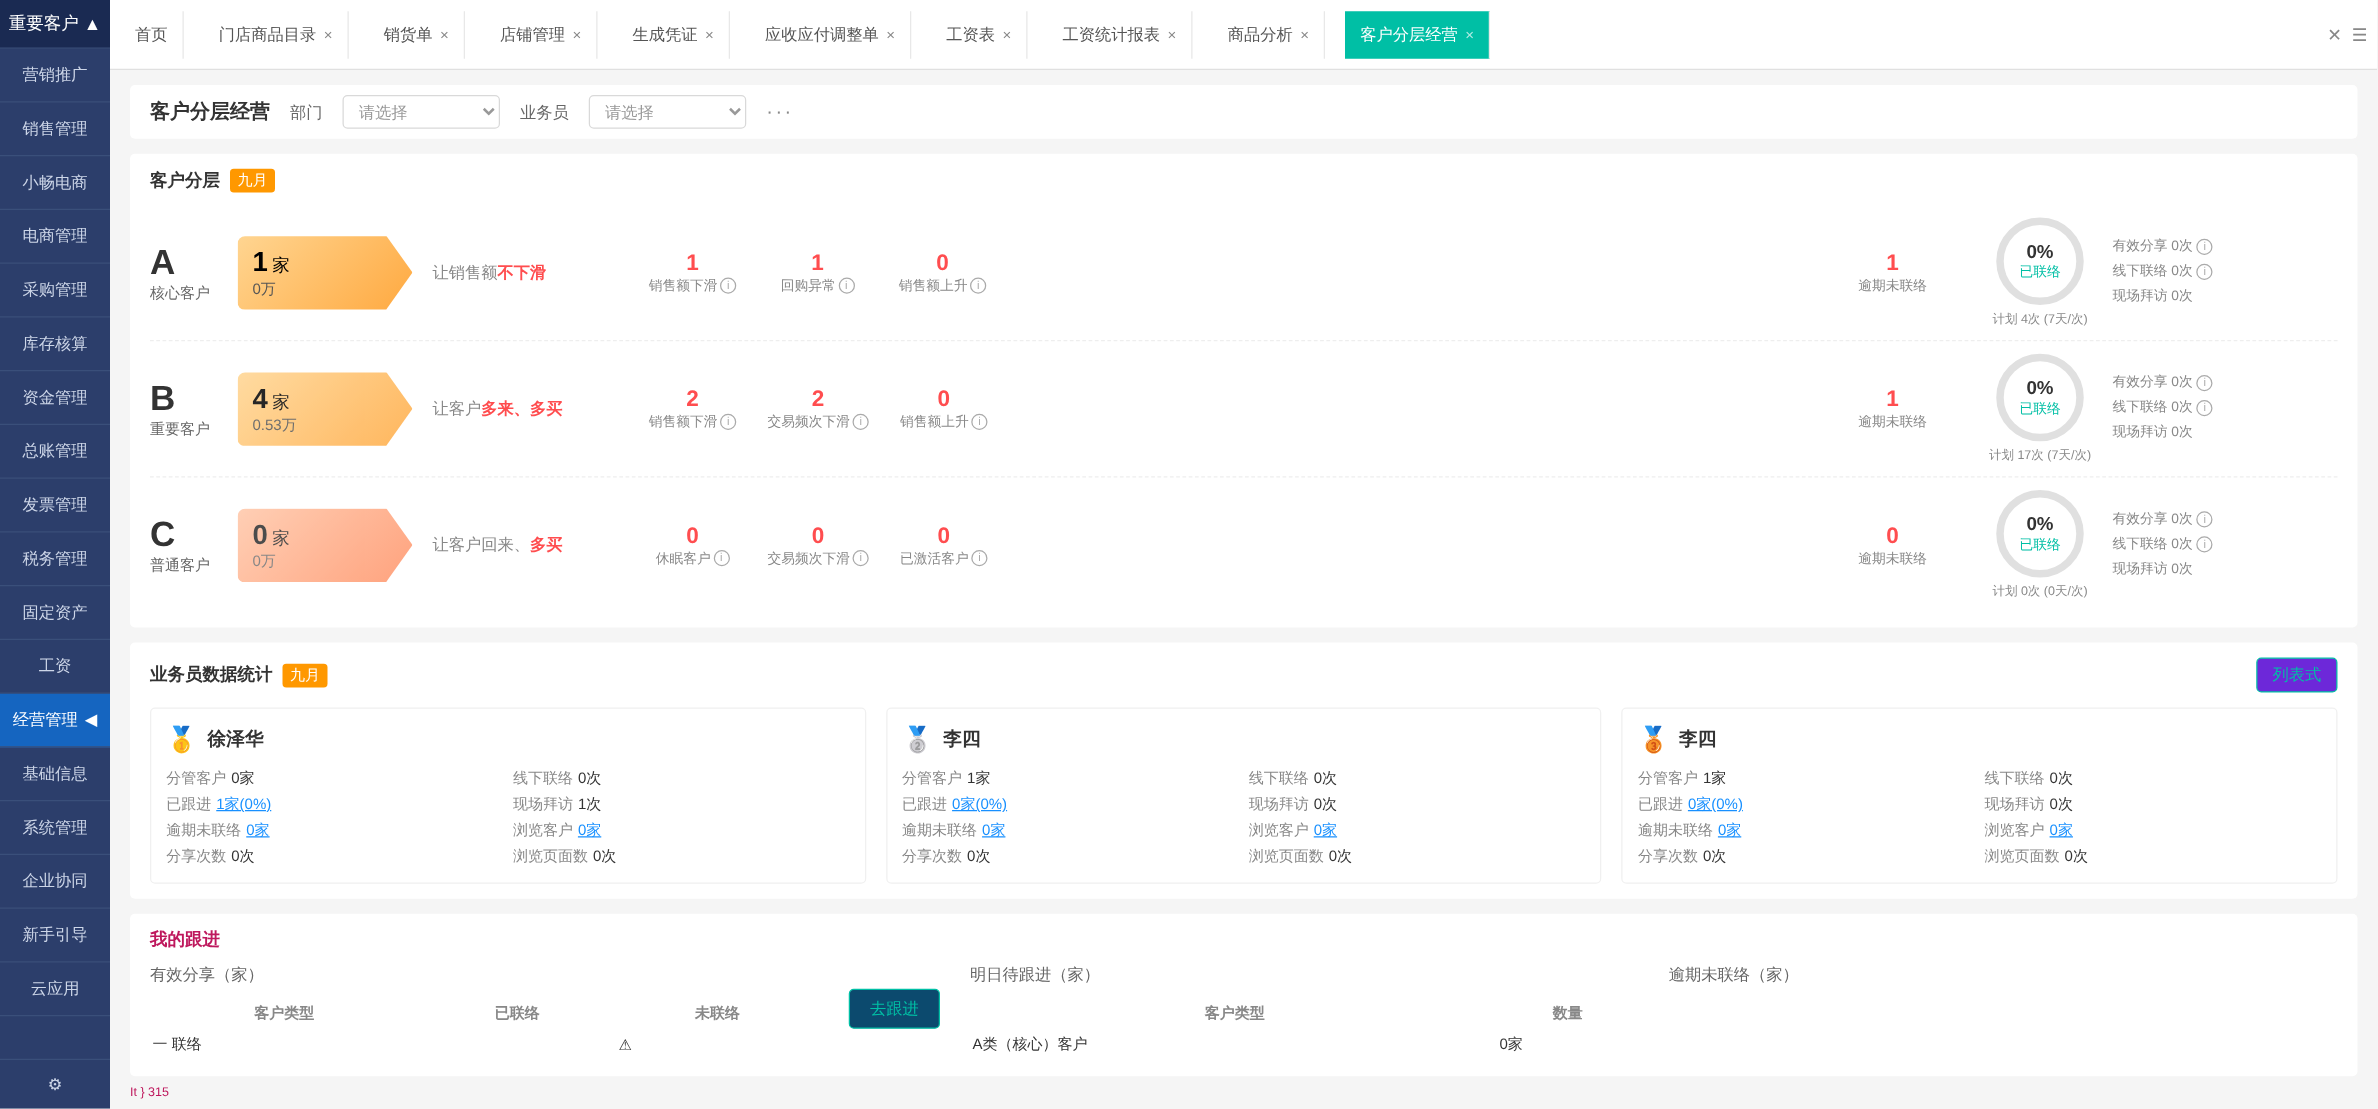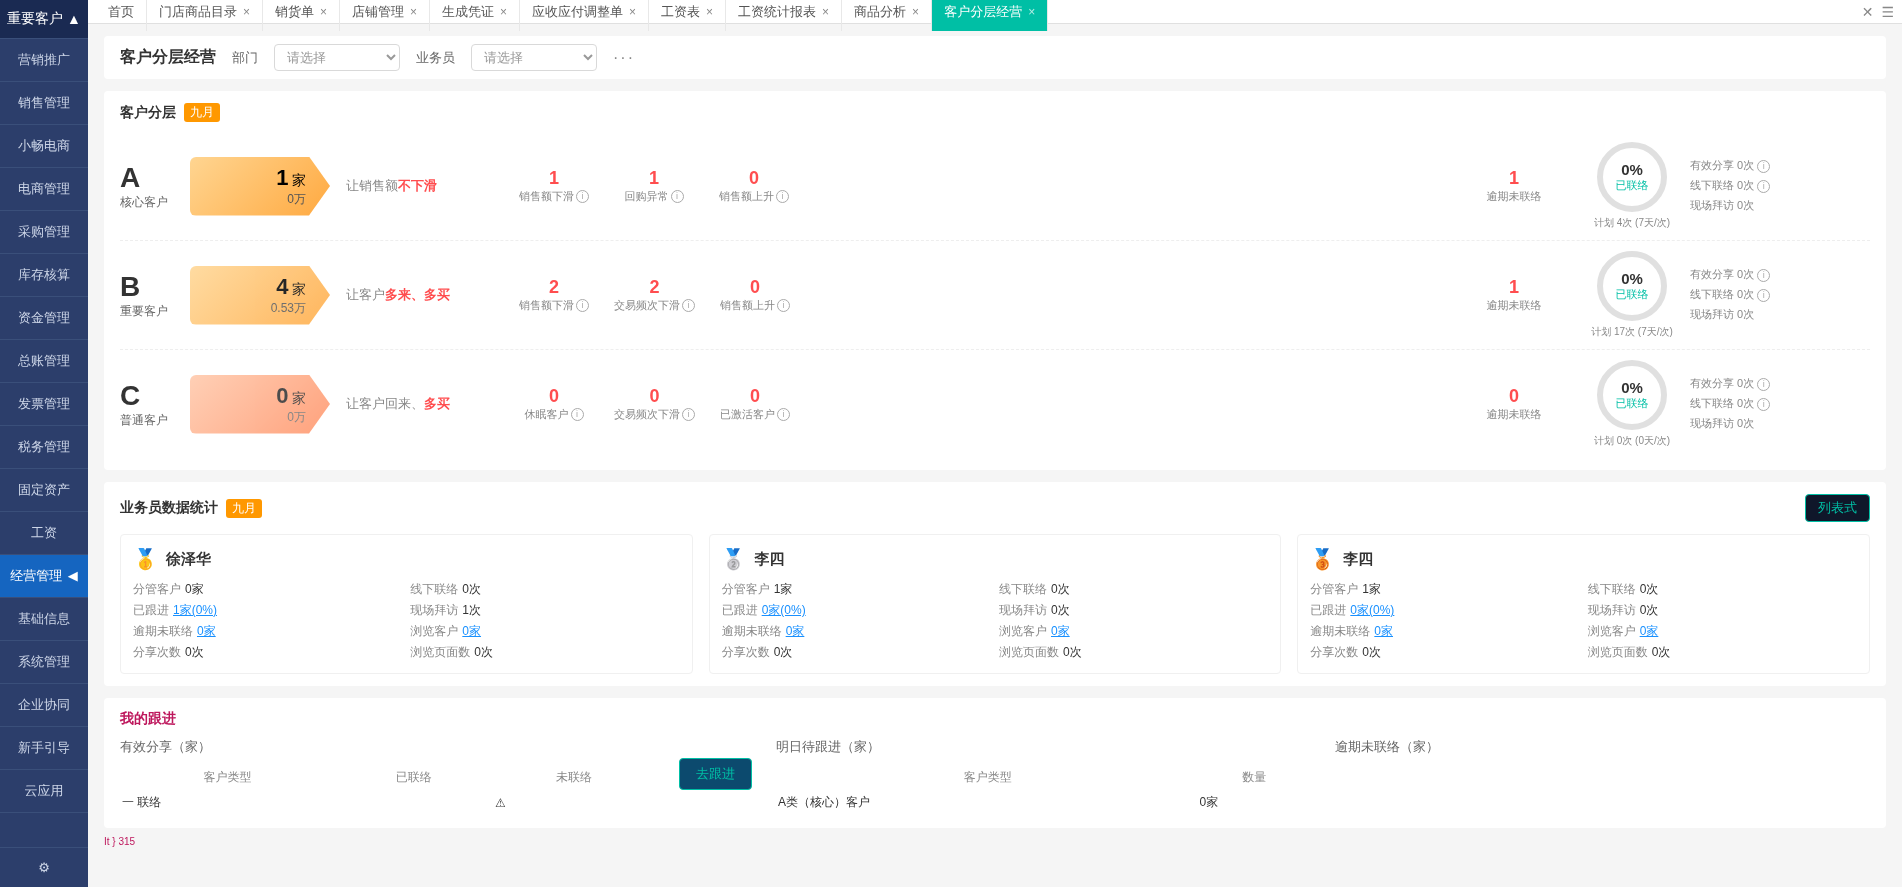--- a/index.html
+++ b/index.html
@@ -55,21 +55,22 @@
     }
 
     
     .tab-bar {
       background: #fff;
       display: flex;
       align-items: center;
       border-bottom: 1px solid #e0e0e0;
       flex-shrink: 0;
       padding: 0 8px;
-      height: 24px;
+      height: 56px;
+      gap: 16px;
     }
     .tab {
       display: flex;
       align-items: center;
       padding: 0 12px;
       height: 38px;
       font-size: 13px;
       cursor: pointer;
       border-right: 1px solid #e8e8e8;
       white-space: nowrap;
@@ -174,21 +175,20 @@
       color: #333;
     }
     .tier-name { font-size: 12px; color: #666; }
 
     .tier-count-box {
       width: 140px;
       flex-shrink: 0;
       padding: 8px 12px;
       border-radius: 6px;
       margin-right: 16px;
-      text-align: right;
     }
     .tier-count-box.a-color { background: linear-gradient(135deg, #ffd591, #ffa940); }
     .tier-count-box.b-color { background: linear-gradient(135deg, #ffd591, #ffa940); opacity: 0.85; }
     .tier-count-box.c-color { background: linear-gradient(135deg, #ffbb96, #ff7a45); opacity: 0.7; }
 
     .tier-suggestion {
       width: 160px;
       flex-shrink: 0;
       font-size: 13px;
       color: #888;
@@ -268,21 +268,21 @@
     .staff-header {
       display: flex;
       align-items: center;
       justify-content: space-between;
       margin-bottom: 12px;
     }
     .staff-title-area { display: flex; align-items: center; gap: 8px; }
     .list-view-btn {
       border: 1px solid #00bfa5;
       color: #00bfa5;
-      background: #0f172a;
+      background: #6d28d9;
       border-radius: 4px;
       padding: 4px 12px;
       cursor: pointer;
       font-size: 13px;
     }
 
     .staff-grid {
       display: grid;
       grid-template-columns: repeat(3, 1fr);
       gap: 16px;
@@ -330,21 +330,21 @@
       background: #0c4a6e;
       border: 1px solid #00bfa5;
       color: #00bfa5;
       border-radius: 4px;
       padding: 6px 16px;
       cursor: pointer;
       font-size: 13px;
       align-self: center;
     }
     .follow-table { width: 100%; font-size: 12px; }
-    .follow-table th { color: #888; padding: 3px 0; font-weight: normal; }
+    .follow-table th { color: #888; padding: 3px 0; font-weight: bold; }
     .follow-table td { color: #333; padding: 3px 0; }
   </style>
 </head>
 <body>
 
 <div class="sidebar">
   <div class="sidebar-top">
     <span>重要客户</span>
     <span>▲</span>
   </div>

